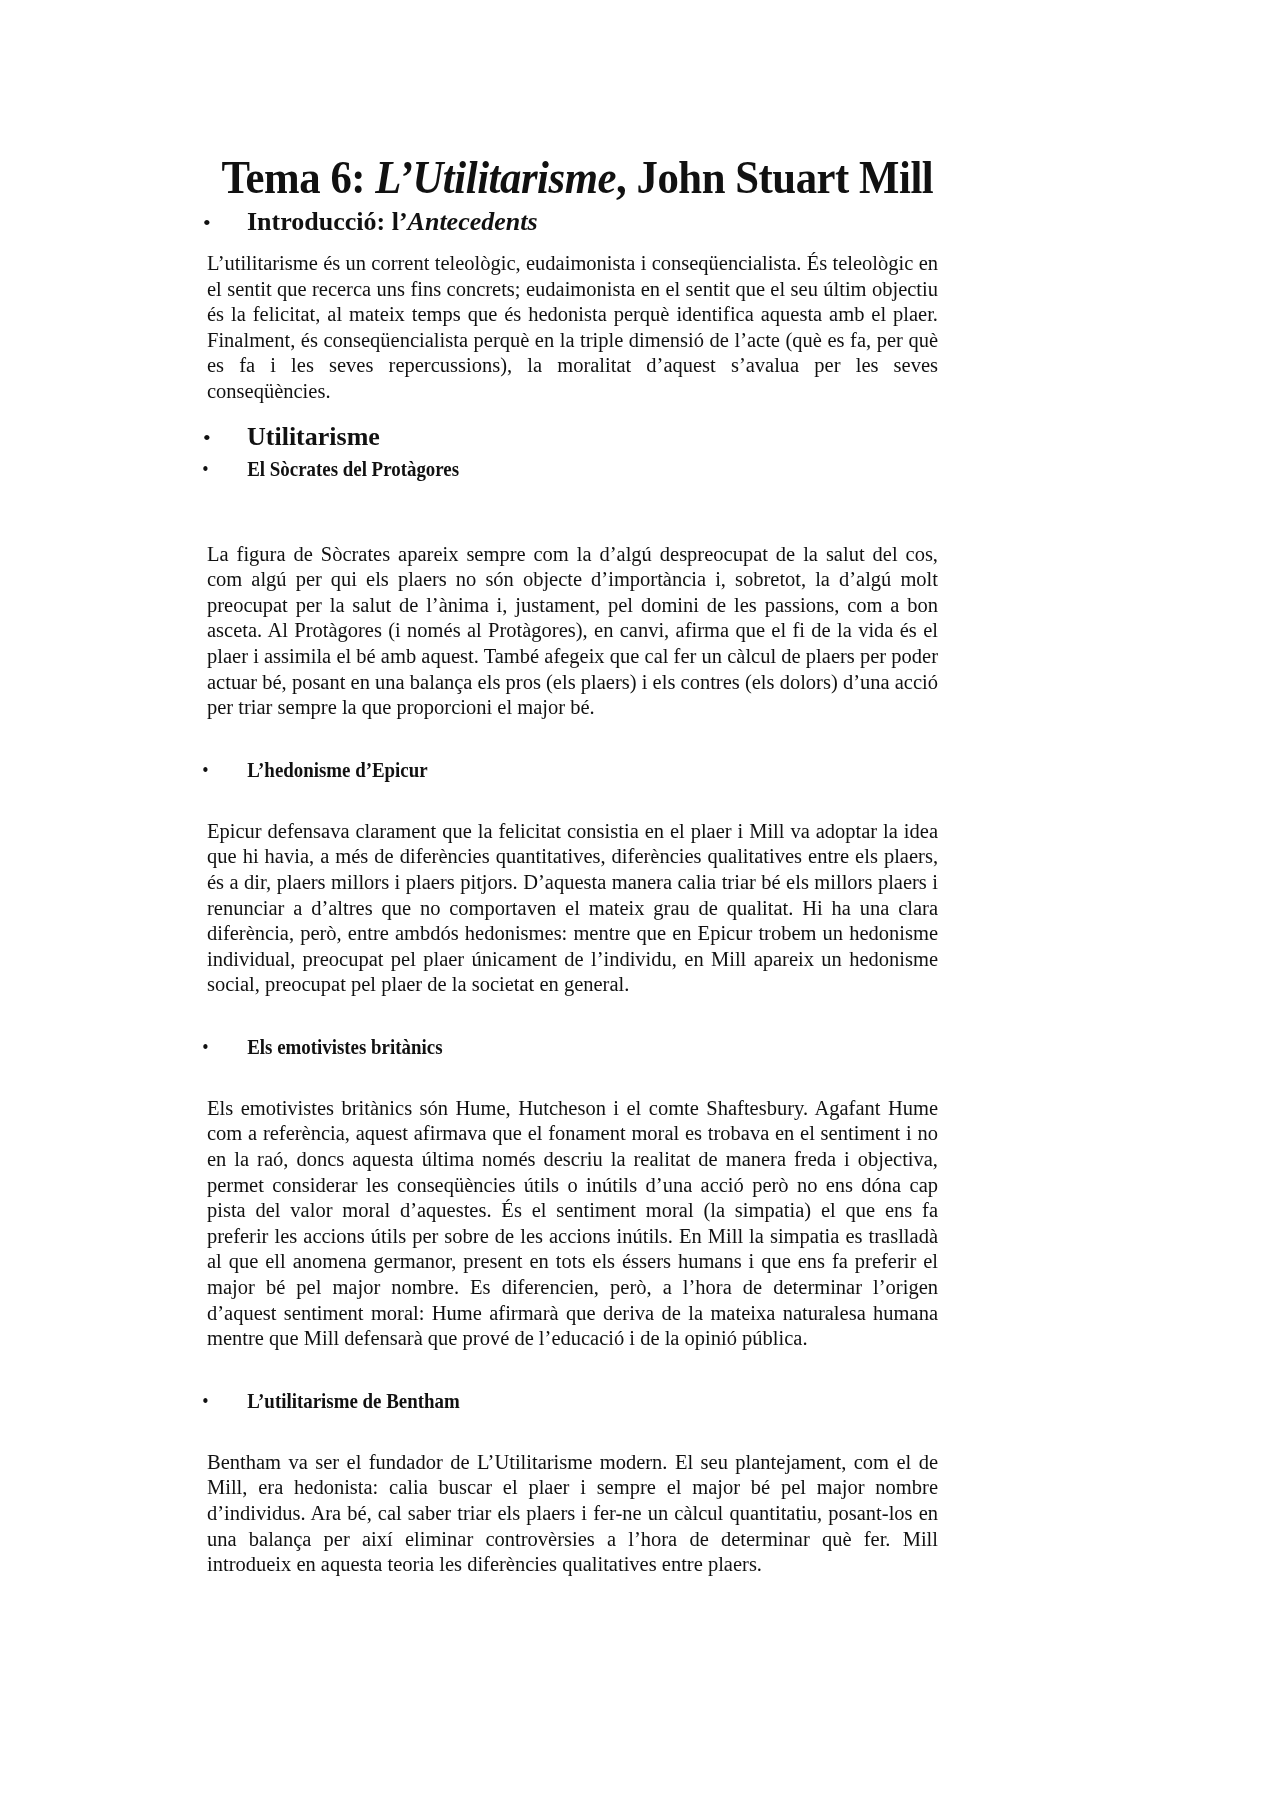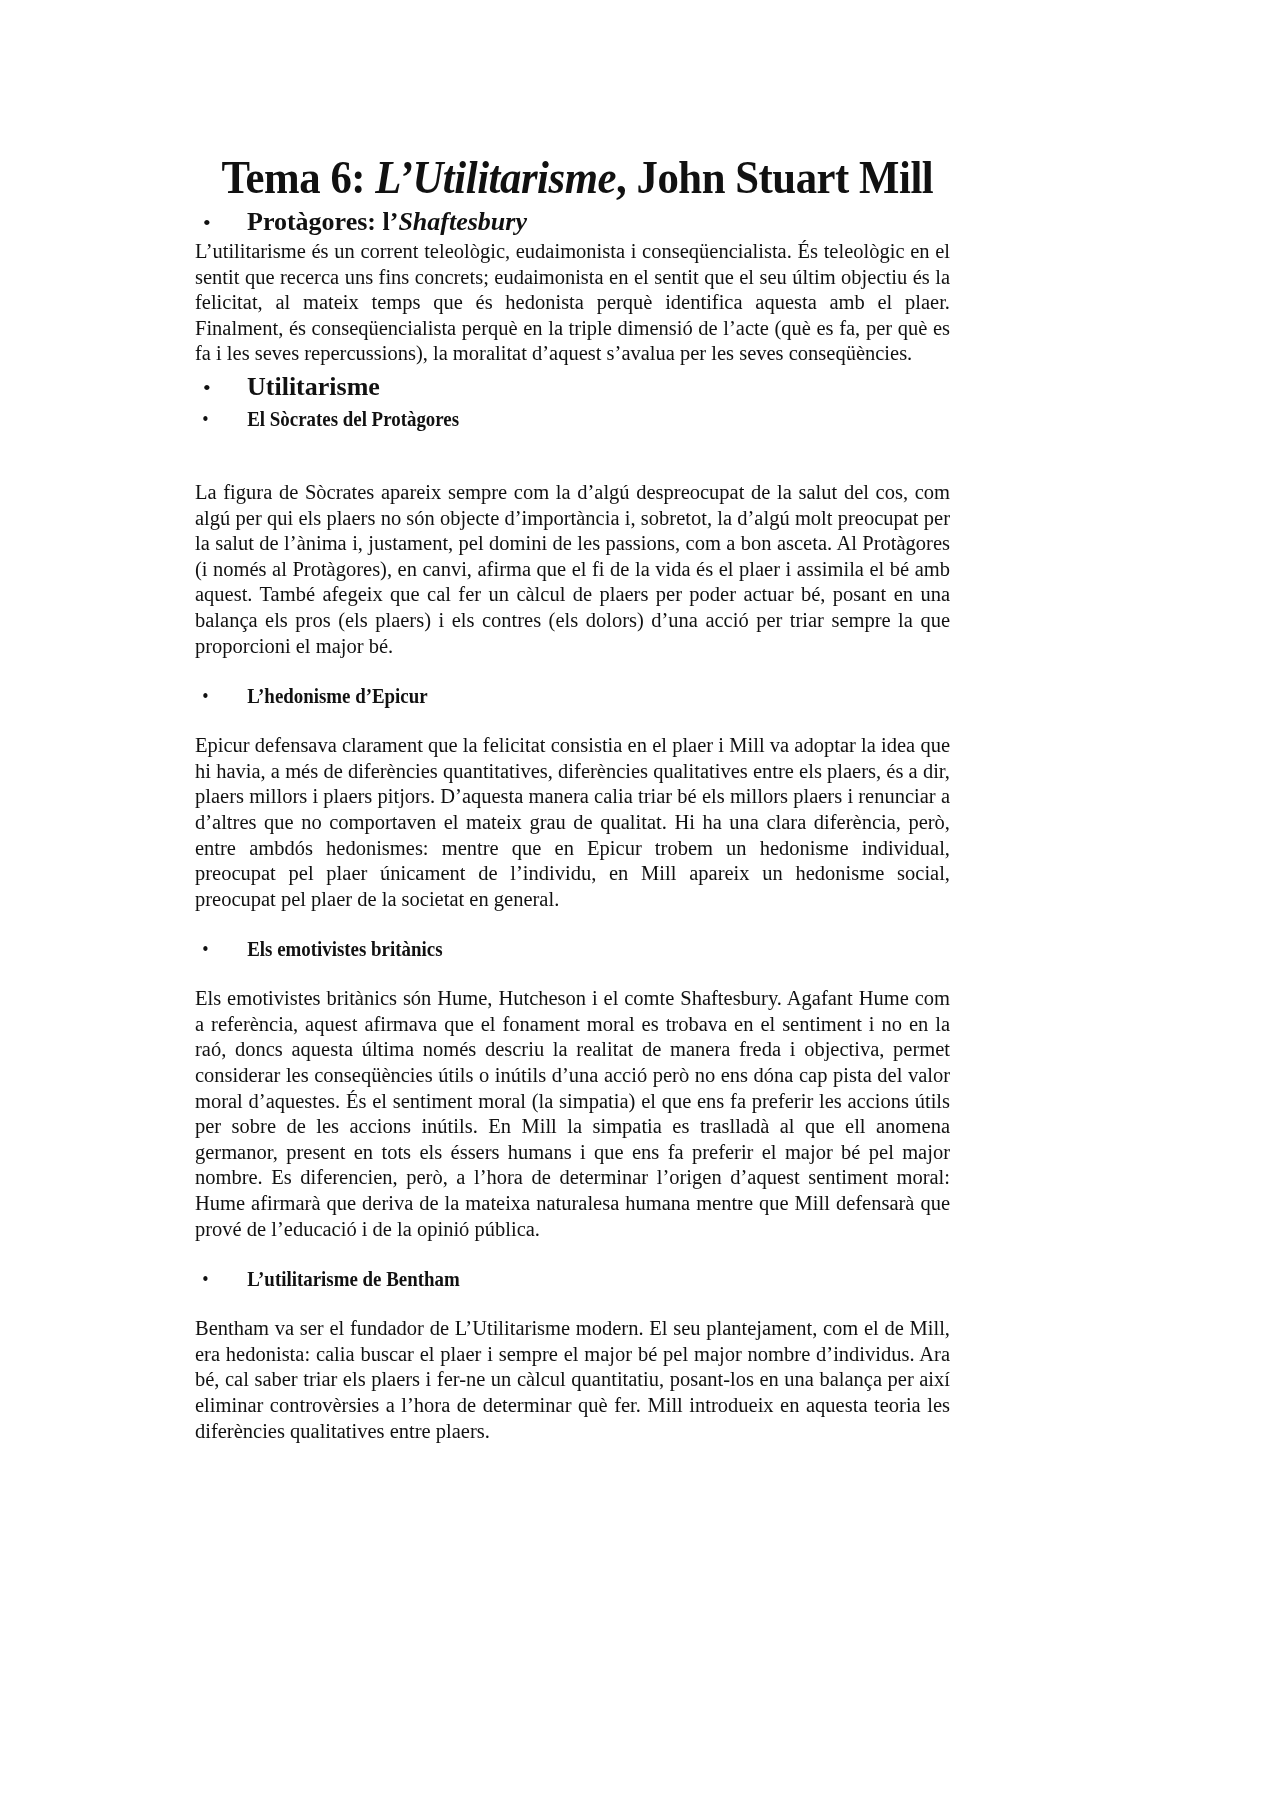--- a/index.html
+++ b/index.html
@@ -57,38 +57,38 @@
       line-height: 30px;
       transform: scaleX(0.9);
       transform-origin: left center;
     }
     .bullet.h3 .dot { font-size: 20px; width: 58px; }
     .bullet em { font-style: italic; font-weight: bold; }
     p.body {
       font-size: 20.5px;
       line-height: 25.6px;
       text-align: justify;
-      margin: 0;
+      margin: 12px;
       hyphens: none;
     }
     p.body b { font-weight: normal; }
     .gap-s { height: 4px; }
     .gap-m { height: 22px; }
     .gap-l { height: 46px; }
   </style>
 </head>
 <body>
 
 <div class="page">
 
   <h1 class="title"><span>Tema 6: </span><em>L’Utilitarisme</em><span>, John Stuart Mill</span></h1>
 
   <div class="bullet h2">
     <span class="dot">•</span>
-    <span><span>Protàgores: l’</span><em>Shaftesbury</em></span>
+    <span><span>Introducció: l’</span><em>Antecedents</em></span>
   </div>
   <p class="body">L’utilitarisme és un corrent teleològic, eudaimonista i conseqüencialista. És teleològic en el sentit que recerca uns fins concrets; eudaimonista en el sentit que el seu últim objectiu és la felicitat, al mateix temps que és hedonista perquè identifica aquesta amb el plaer. Finalment, és conseqüencialista perquè en la triple dimensió de l’acte (què es fa, per què es fa i les seves repercussions), la moralitat d’aquest s’avalua per les seves conseqüències.</p>
 
   <div class="gap-s"></div>
 
   <div class="bullet h2">
     <span class="dot">•</span>
     <span>Utilitarisme</span>
   </div>
 

